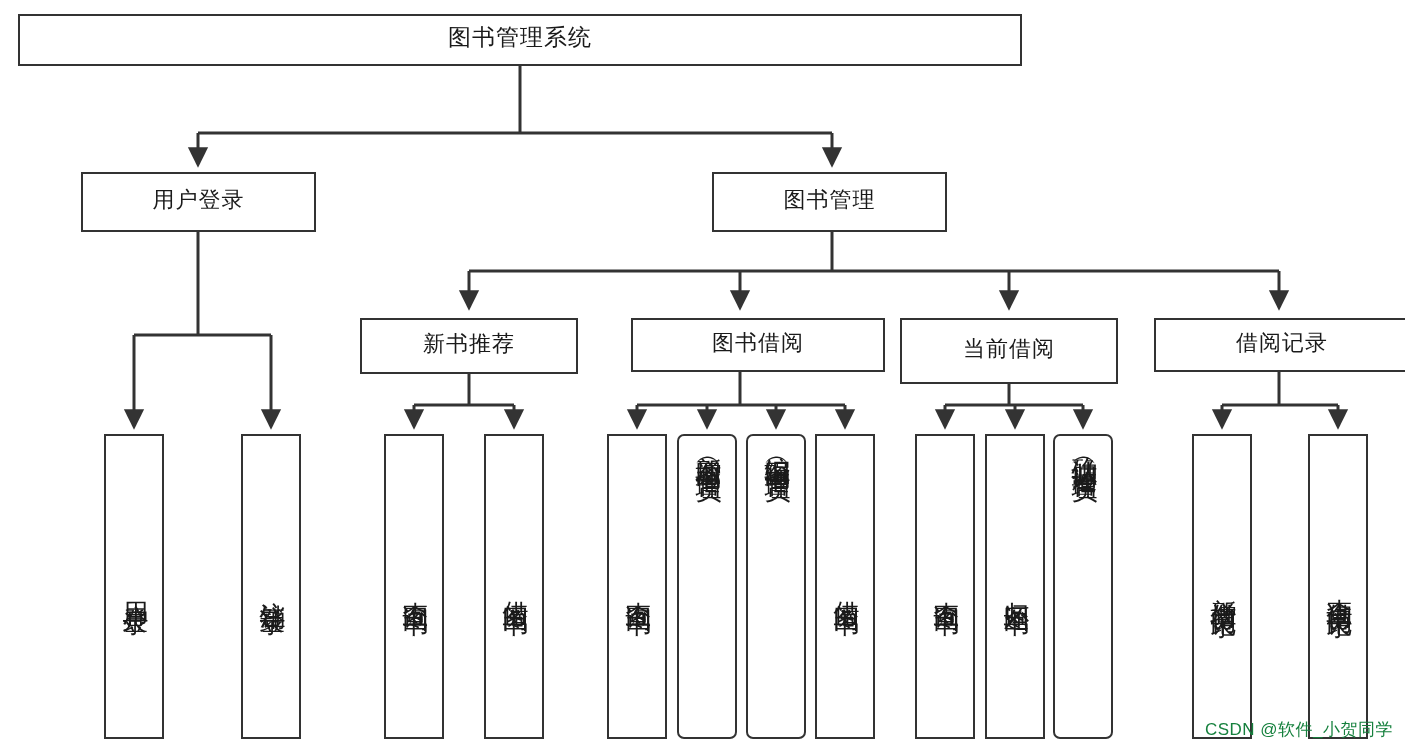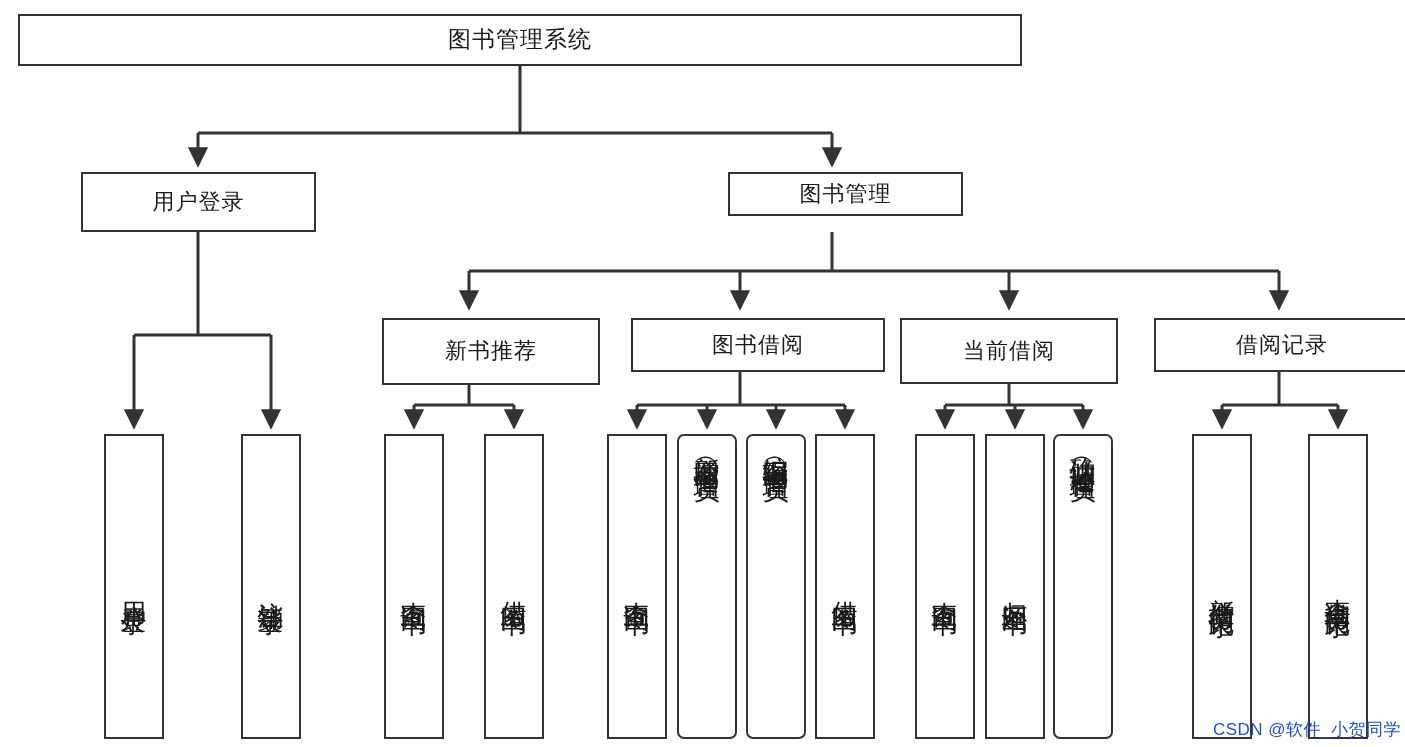--- a/index.html
+++ b/index.html
@@ -28,20 +28,21 @@
   }
   .node {
     position: absolute;
     box-sizing: border-box;
     border: 2.5px solid #333333;
     background: #ffffff;
     display: flex;
     align-items: center;
     justify-content: center;
     color: #1a1a1a;
+    font-family: Liberation Mono, monospace;
   }
   .node.rounded {
     border-radius: 7px;
   }
   .node .label {
     display: block;
     text-align: center;
     line-height: 1.12;
     white-space: nowrap;
   }
@@ -69,24 +70,24 @@
     margin: 0 auto;
   }
   .node.vert.align-mid {
     align-items: center;
   }
   .node.vert.align-top {
     align-items: flex-start;
   }
   #watermark {
     position: absolute;
-    right: 4px;
+    right: 12px;
     bottom: 6px;
     font-size: 17px;
-    color: #1d4ed8;
+    color: #15803d;
     letter-spacing: 0.5px;
     white-space: nowrap;
   }
 </style>
 </head>
 <body>
 
 <div id="canvas">
 
   <svg id="wires" viewBox="0 0 1405 747">
@@ -140,25 +141,25 @@
     </g>
   </svg>
 
   <div class="node horiz root" style="left:18px; top:14px; width:1004px; height:52px;">
     <span class="label">图书管理系统</span>
   </div>
 
   <div class="node horiz" style="left:81px; top:172px; width:235px; height:60px;">
     <span class="label">用户登录</span>
   </div>
-  <div class="node horiz" style="left:712px; top:172px; width:235px; height:44px;margin-left:16px;">
+  <div class="node horiz" style="left:712px; top:172px; width:235px; height:60px;">
     <span class="label">图书管理</span>
   </div>
 
-  <div class="node horiz" style="left:360px; top:318px; width:218px; height:67px;margin-left:22px;">
+  <div class="node horiz" style="left:360px; top:318px; width:218px; height:56px;">
     <span class="label">新书推荐</span>
   </div>
   <div class="node horiz" style="left:631px; top:318px; width:254px; height:54px;">
     <span class="label">图书借阅</span>
   </div>
   <div class="node horiz" style="left:900px; top:318px; width:218px; height:66px;">
     <span class="label">当前借阅</span>
   </div>
   <div class="node horiz" style="left:1154px; top:318px; width:256px; height:54px;">
     <span class="label">借阅记录</span>

